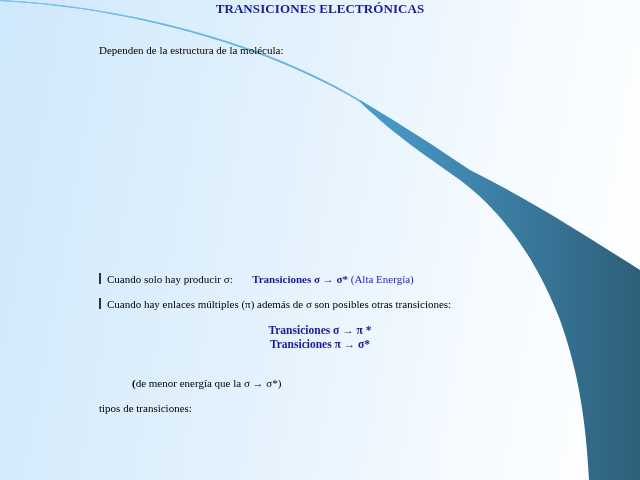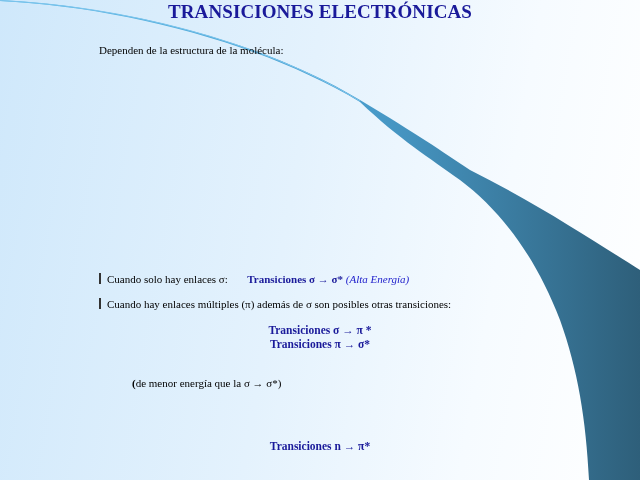--- a/index.html
+++ b/index.html
@@ -6,26 +6,26 @@
   body {
     width: 640px; height: 480px; position: relative; overflow: hidden;
     background: linear-gradient(100deg, #cfe8fb 0%, #e4f2fd 45%, #f6fbff 75%, #ffffff 100%);
     font-family: "Liberation Serif", serif;
     color: #000;
   }
   svg.bg { position: absolute; left: 0; top: 0; width: 640px; height: 480px; }
   .abs { position: absolute; white-space: nowrap; }
   .title {
     left: 0; width: 640px; top: 1px; text-align: center;
-    font-weight: bold; font-size: 19px; color: #1a1a9a; letter-spacing: 0.1px;
+    font-weight: bold; font-size: 13px; color: #1a1a9a; letter-spacing: 0.1px;
   }
   .txt { font-size: 11px; }
   .blue { color: #1a1a9a; font-weight: bold; font-family: Liberation Serif, serif; }
   .red { color: #e01a1a; font-weight: bold; }
-  .ital { color: #2222cc; font-style: italic; }
+  .ital { color: #2222cc; }
   .bullet { display: inline-block; width: 2px; height: 11px; background: #333; margin-right: 6px; vertical-align: -1px; }
   .center { left: 0; width: 640px; text-align: center; font-size: 11.5px; line-height: 13.5px; }
 </style>
 </head>
 <body>
 
 <svg class="bg" viewBox="0 0 640 480">
   <defs>
     <linearGradient id="sw" x1="0" y1="0" x2="1" y2="0">
       <stop offset="0" stop-color="#5bbbe9"></stop>
@@ -35,37 +35,37 @@
   </defs>
   <path d="M0,0 C120,6 260,40 360,100 C420,136 440,150 470,170 C540,205 600,245 640,270 L640,480 L589,480 C586,420 578,370 560,320 C535,255 500,210 460,180 C430,158 400,140 360,102 C260,42 120,7 0,1 Z" fill="url(#sw)"></path>
   <path d="M0,0.5 C120,6 260,40 360,101" stroke="#7cc4ec" stroke-width="1" fill="none"></path>
 </svg>
 
 <div class="abs title">TRANSICIONES ELECTRÓNICAS</div>
 
 <div class="abs txt" style="left:99px; top:44px;">Dependen de la estructura de la molécula:</div>
 
 <div class="abs txt" style="left:99px; top:273px;">
-  <span class="bullet"></span><span>Cuando solo hay enlaces σ:</span>
+  <span class="bullet"></span><span>Cuando solo hay producir σ:</span>
   <span style="display:inline-block; width:14px;"></span>
   <span class="blue">Transiciones σ → σ*</span>
   <span class="ital">(Alta Energía)</span>
 </div>
 
 <div class="abs txt" style="left:99px; top:298px;">
   <span class="bullet"></span><span>Cuando hay enlaces múltiples (π) además de σ son posibles otras transiciones:</span>
 </div>
 
 <div class="abs center" style="top:324px;">
   <div class="blue">Transiciones σ → π *</div>
   <div class="blue">Transiciones π → σ*</div>
 </div>
 
 <div class="abs txt" style="left:132px; top:377px;">
   <span style="font-weight:bold;">(</span><span>de menor energía que la σ → σ*)</span>
 </div>
 
 <div class="abs txt" style="left:99px; top:401px; line-height:14px;">
+  <div>tipos de transiciones:</div>
 </div>
 
 <div class="abs center" style="top:440px;">
-  <div class="blue">Transiciones n → π*</div>
 </div>
 
 </body></html>

